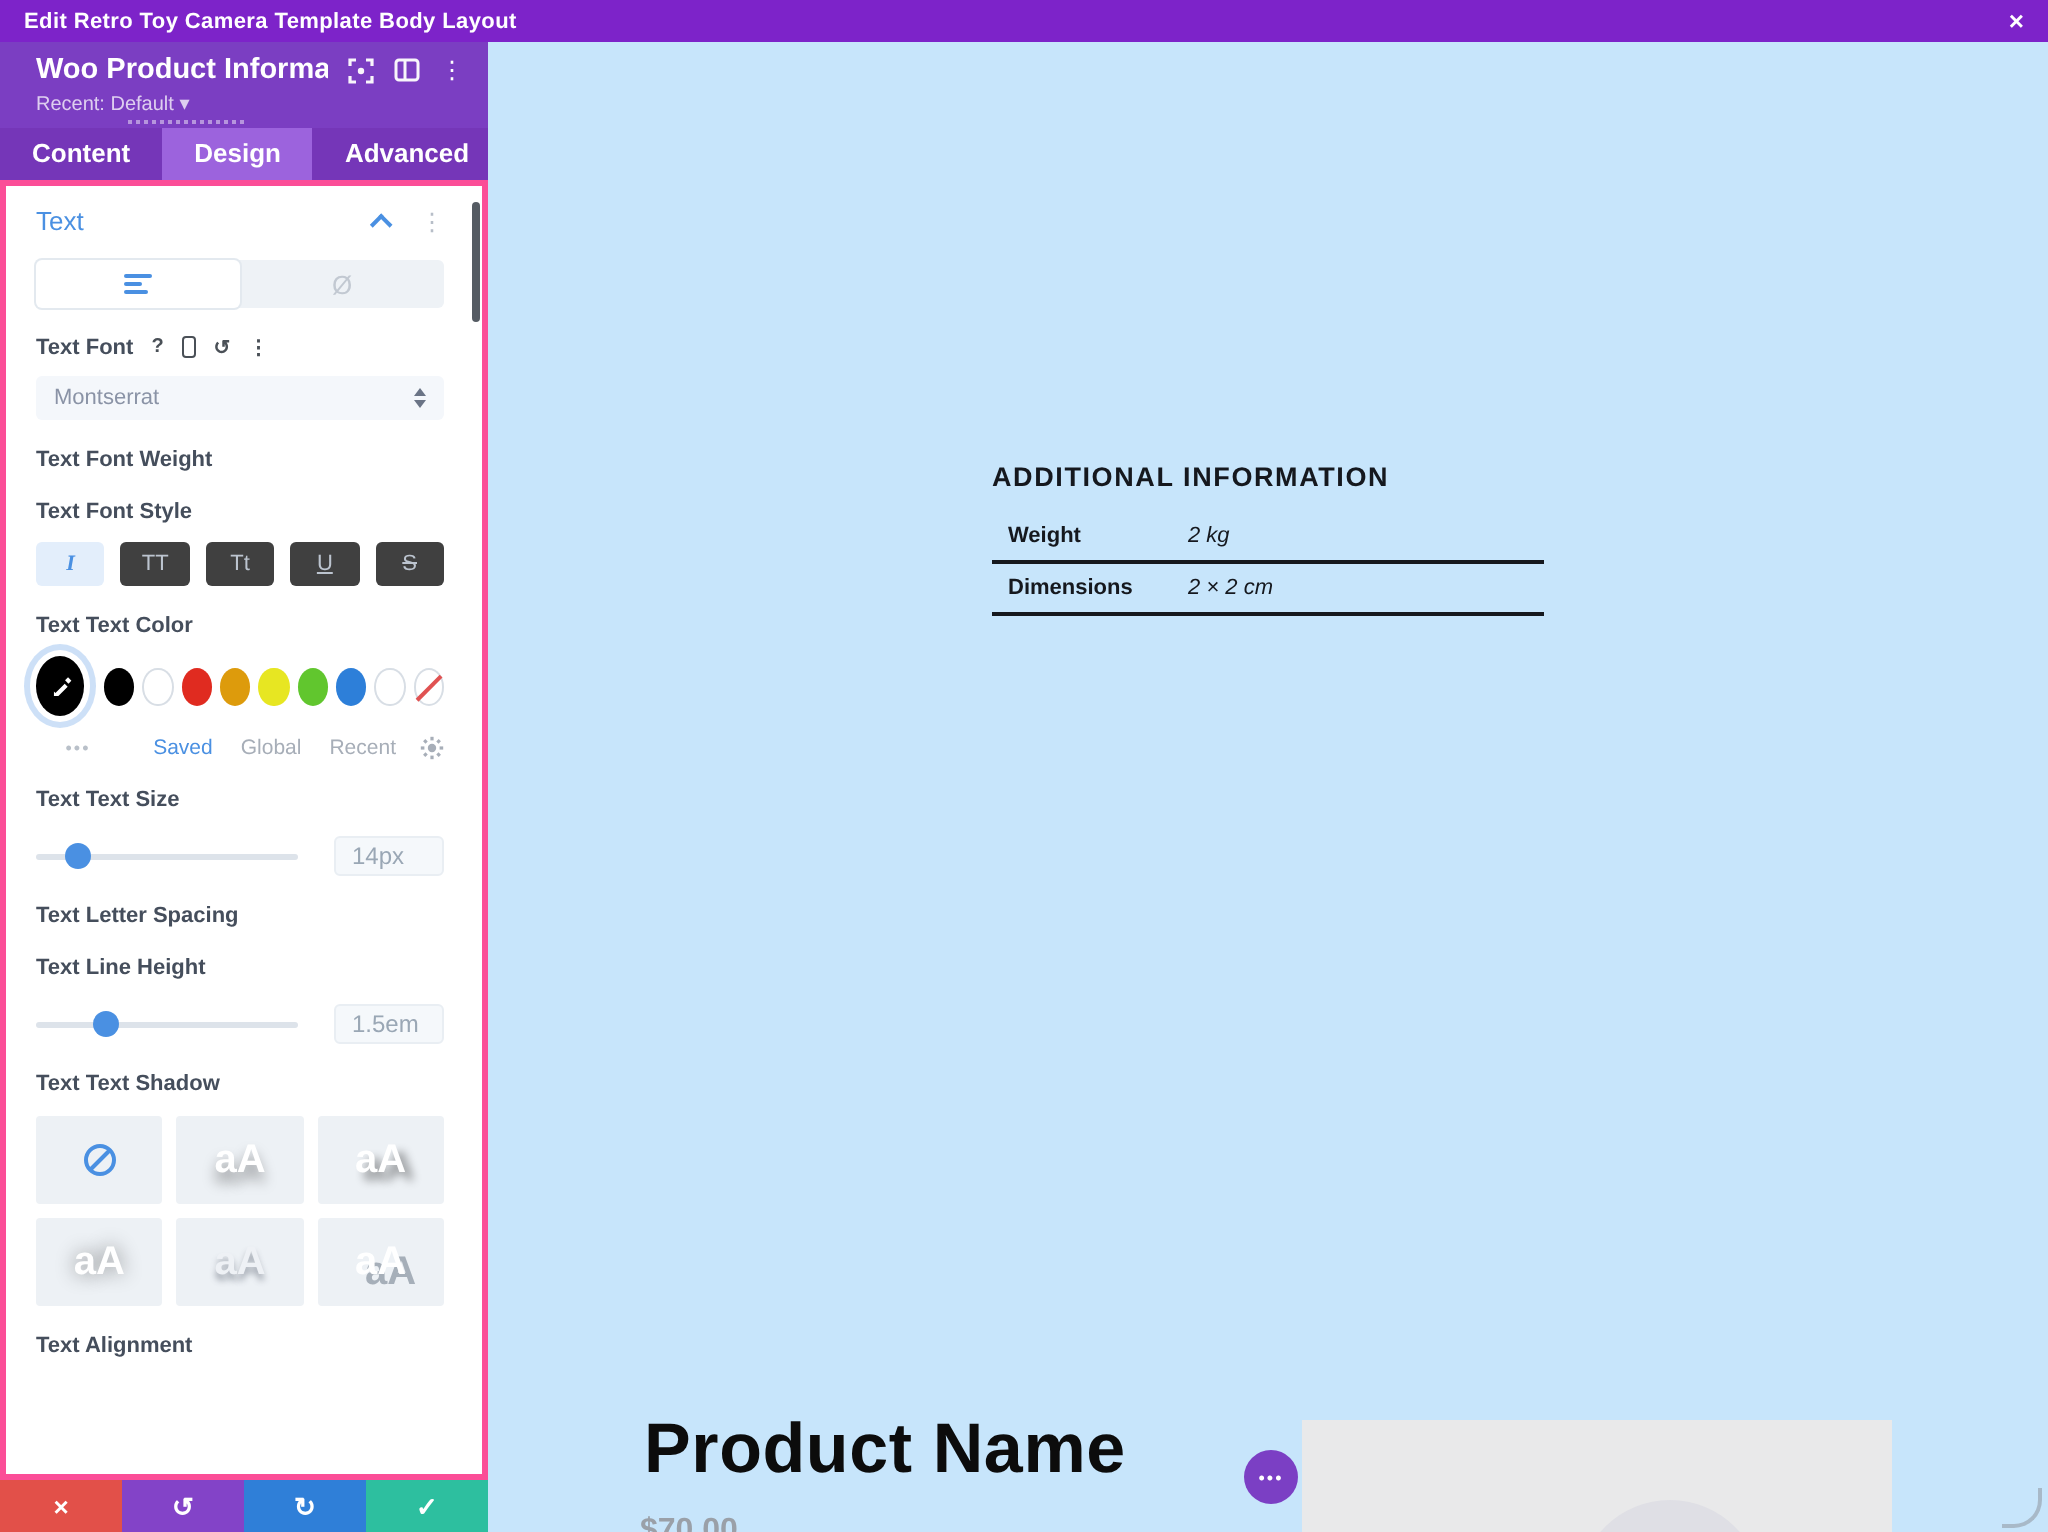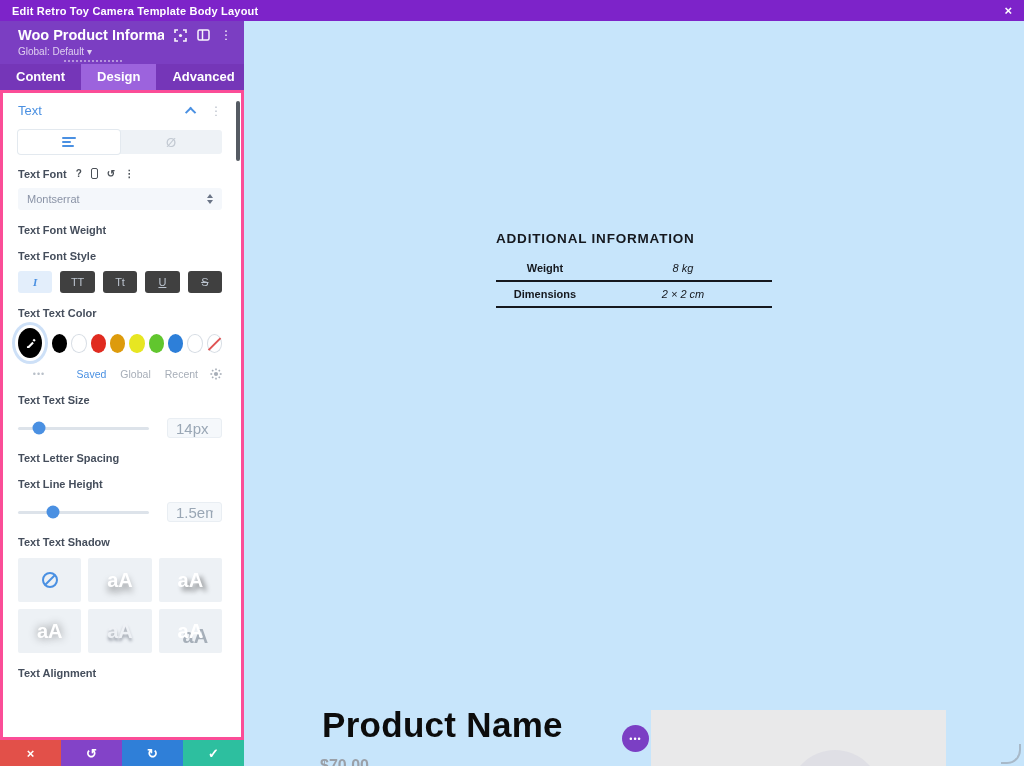--- a/index.html
+++ b/index.html
@@ -14,21 +14,21 @@
   .admin-bar .t { font-size:11px; font-weight:700; letter-spacing:.2px; }
   .admin-bar .x { font-size:13px; font-weight:700; cursor:pointer; }
 
   
   .preview { position:absolute; left:244px; top:21px; width:780px; height:745px;
     background:#c7e5fb; }
   .addinfo { position:absolute; left:252px; top:210px; width:276px; }
   .addinfo h3 { font-size:13.5px; font-weight:800; letter-spacing:.8px; color:#15181e; }
   .addinfo table { width:100%; border-collapse:collapse; margin-top:10px; }
   .addinfo td { font-size:11px; color:#15181e; padding:6px 0 6px 8px;
-    border-bottom:2px solid #15181e;text-align:center; }
+    border-bottom:2px solid #15181e; }
   .addinfo td.lab { font-weight:700; width:90px; }
   .addinfo td.val { font-style:italic; }
   .product-name { position:absolute; left:78px; top:684px; font-size:35px;
     font-weight:800; color:#0c0c0c; letter-spacing:.3px; }
   .price-partial { position:absolute; left:76px; top:736px; height:9px; width:90px;
     overflow:hidden; font-size:16px; font-weight:700; color:#9aa0a8; }
   .dots-btn { position:absolute; left:378px; top:704px; width:27px; height:27px;
     border-radius:50%; background:#7b3fc4; color:#fff; display:flex;
     align-items:center; justify-content:center; font-size:9px; letter-spacing:1px;
     cursor:pointer; }
@@ -123,21 +123,21 @@
   .pal-links a { margin-left:14px; color:#a7aeb8; text-decoration:none; cursor:pointer; }
   .pal-links a.on { color:#4a90e2; }
   .pal-links .gear { margin-left:12px; cursor:pointer; display:flex; }
 
   .slider-row { display:flex; align-items:center; margin-top:12px; }
   .track { position:relative; flex:1; height:3px; background:#dde3ea;
     border-radius:2px; margin-right:18px; cursor:pointer; }
   .knob { position:absolute; top:50%; transform:translate(-50%,-50%); width:13px;
     height:13px; border-radius:50%; background:#4a90e2; cursor:pointer; }
   .num { width:55px; height:20px; background:#f5f8fb; border:1px solid #e9eef3;
-    border-radius:3px; font-size:15px; color:#9aa7b5; padding:0 8px;
+    border-radius:3px; font-size:12px; color:#9aa7b5; padding:0 8px;
     font-family:"Liberation Sans", sans-serif; }
 
   .shadow-grid { display:grid; grid-template-columns:repeat(3,1fr); gap:7px;
     margin-top:10px; }
   .stile { height:44px; background:#edf1f5; border-radius:2px; display:flex;
     align-items:center; justify-content:center; font-size:20px; font-weight:800;
     cursor:pointer; }
   .sh1 { color:#fff; text-shadow:0 5px 7px rgba(0,0,0,.4); }
   .sh2 { color:#fff; text-shadow:4px 4px 5px rgba(0,0,0,.45); }
   .sh3 { color:#fff; text-shadow:0 0 10px rgba(0,0,0,.45); }
@@ -160,21 +160,21 @@
     <span class="x">×</span>
   </div>
 
   <div class="preview">
     <div class="addinfo">
       <h3>ADDITIONAL INFORMATION</h3>
       <table>
         <tbody>
             <tr>
           <td class="lab">Weight</td>
-          <td class="val">8 kg</td>
+          <td class="val">2 kg</td>
         </tr>
         <tr>
           <td class="lab">Dimensions</td>
           <td class="val">2 × 2 cm</td>
         </tr>
       </tbody>
         </table>
     </div>
     <div class="product-name">Product Name</div>
     <div class="price-partial">$70.00</div>
@@ -199,21 +199,21 @@
         </span>
         <span class="hicon">
           <svg width="13" height="12" viewBox="0 0 13 12">
             <rect x="1" y="1" width="11" height="10" rx="1.5" fill="none" stroke="#fff" stroke-width="1.5"></rect>
             <line x1="5.5" y1="1" x2="5.5" y2="11" stroke="#fff" stroke-width="1.5"></line>
           </svg>
         </span>
         <span class="kebab">⋮</span>
       </div>
       <div class="preset">
-        <span>Global: Default</span>
+        <span>Recent: Default</span>
         <span>▾</span>
       </div>
     </div>
 
     <div class="tabs">
       <div class="grip"></div>
       <div class="tab">Content</div>
       <div class="tab active" style="background: rgb(156, 99, 221);">Design</div>
       <div class="tab">Advanced</div>
     </div>

